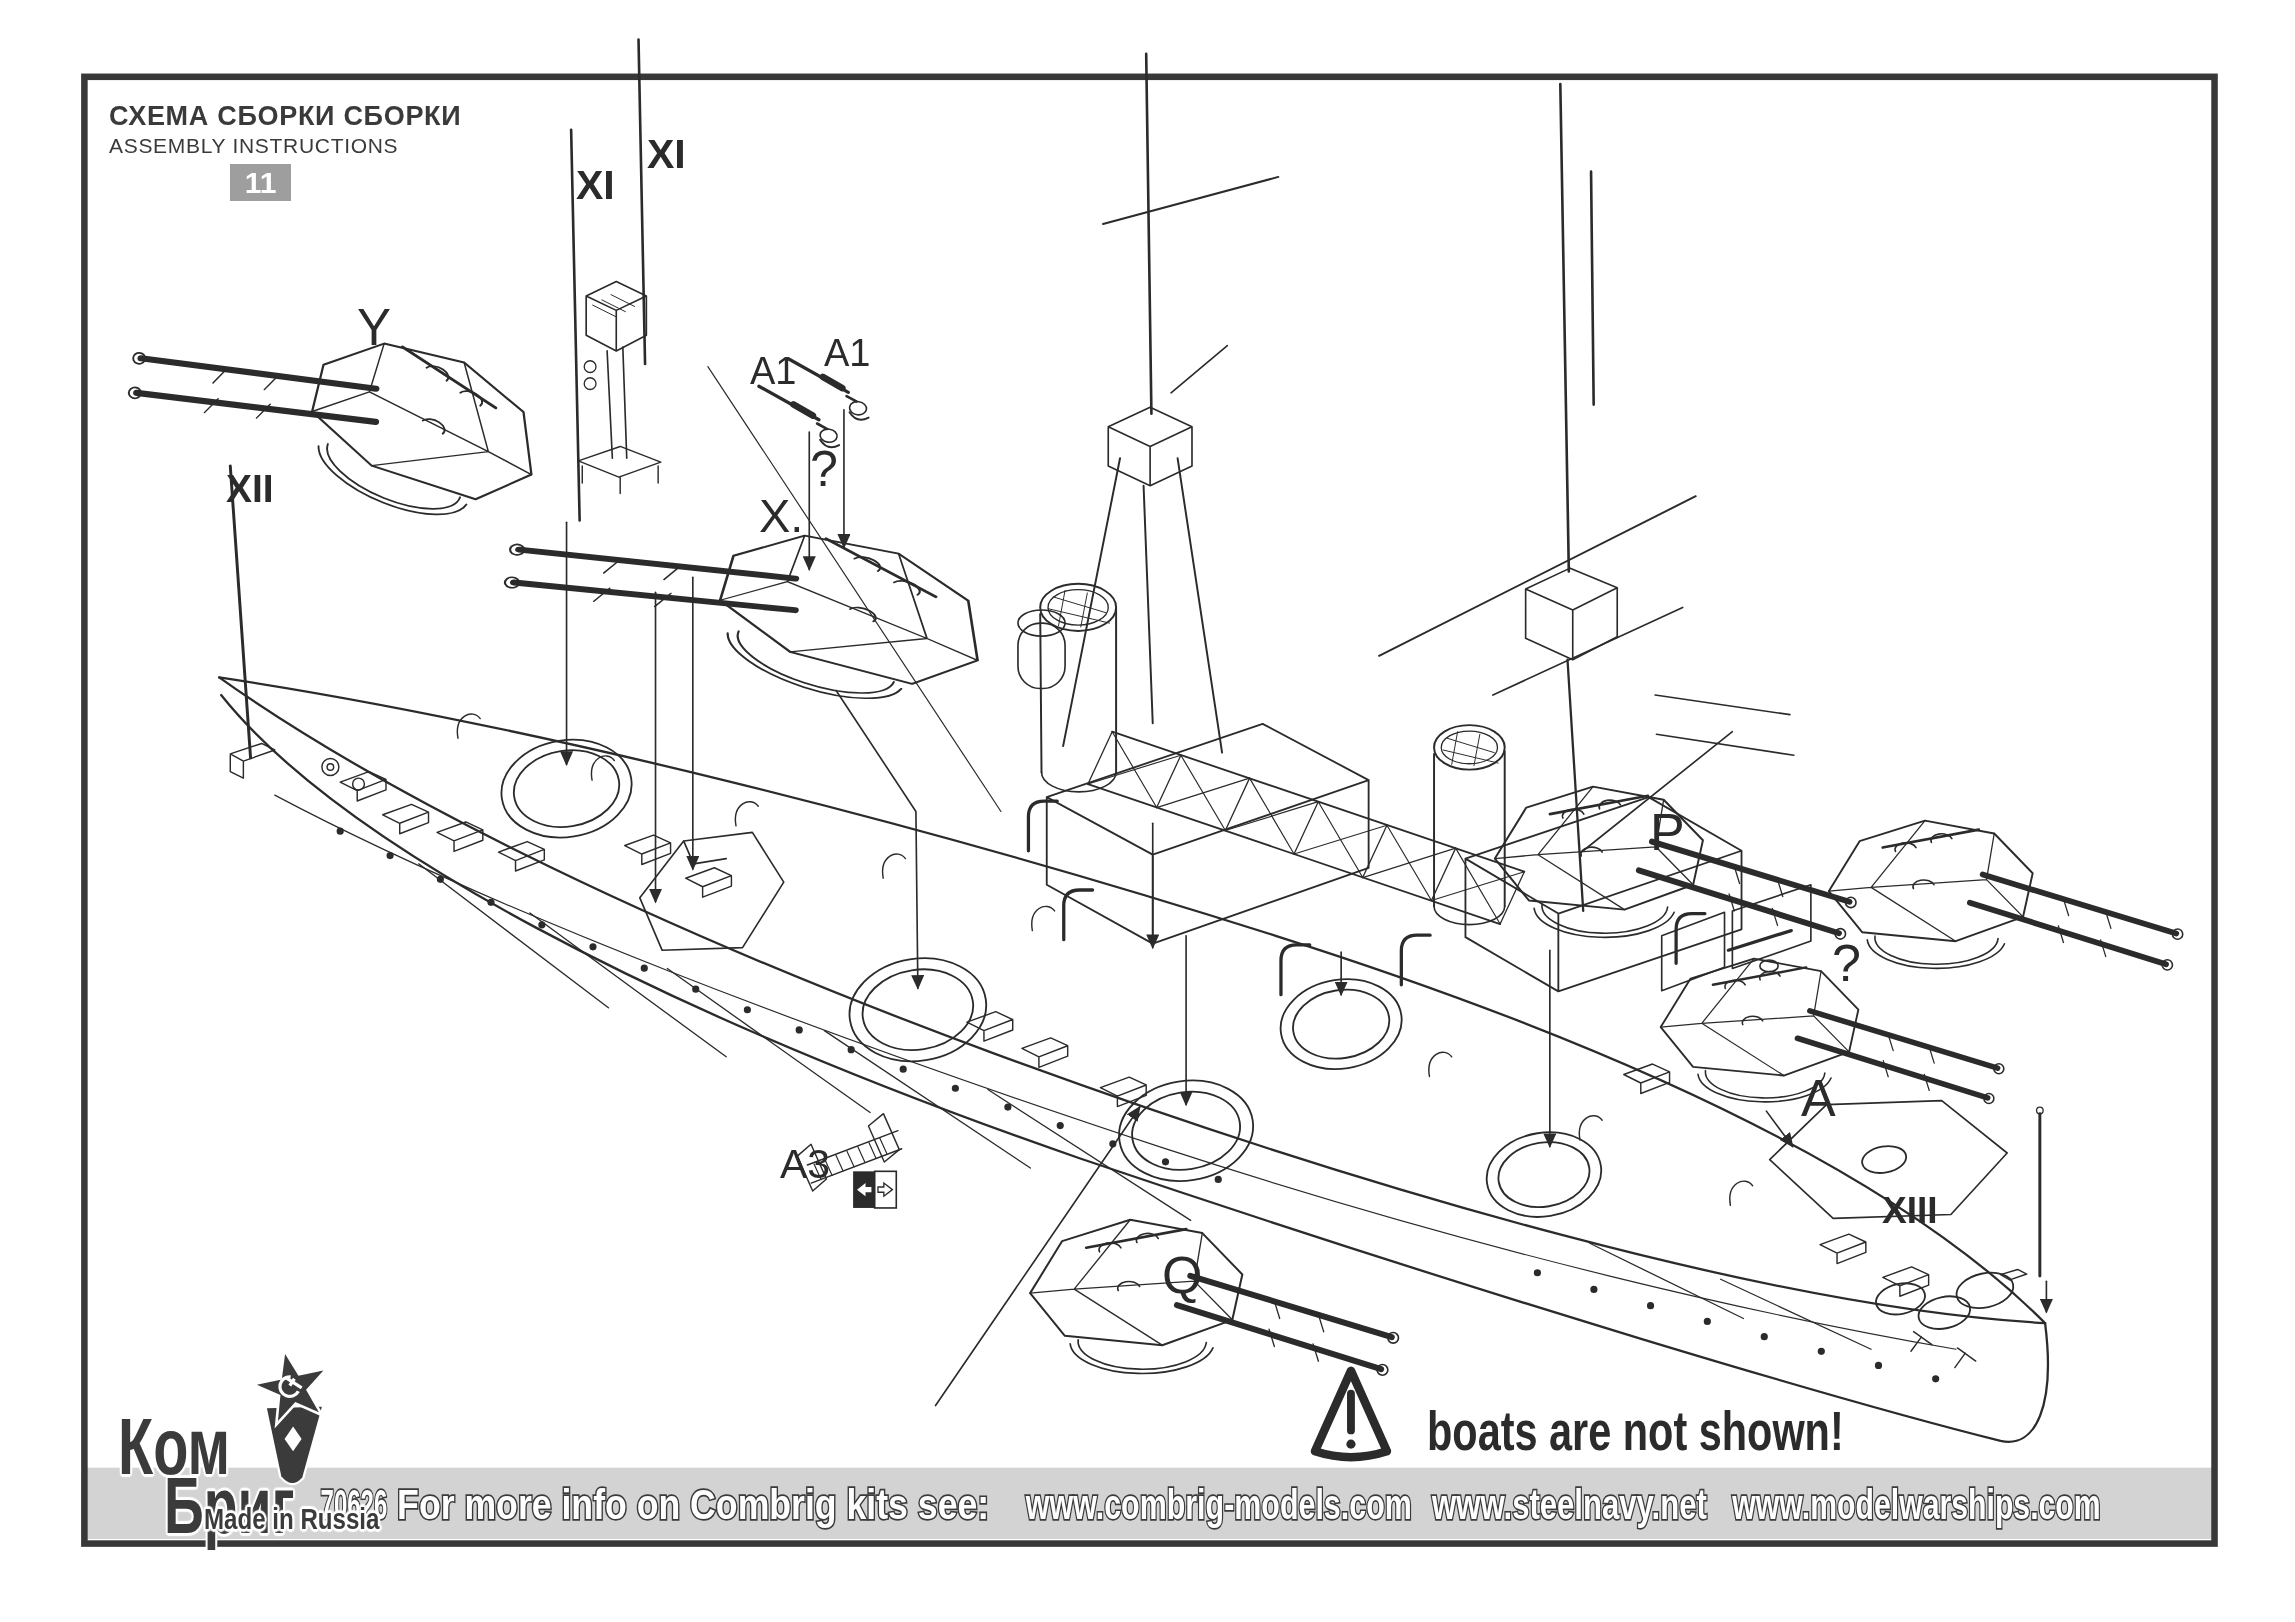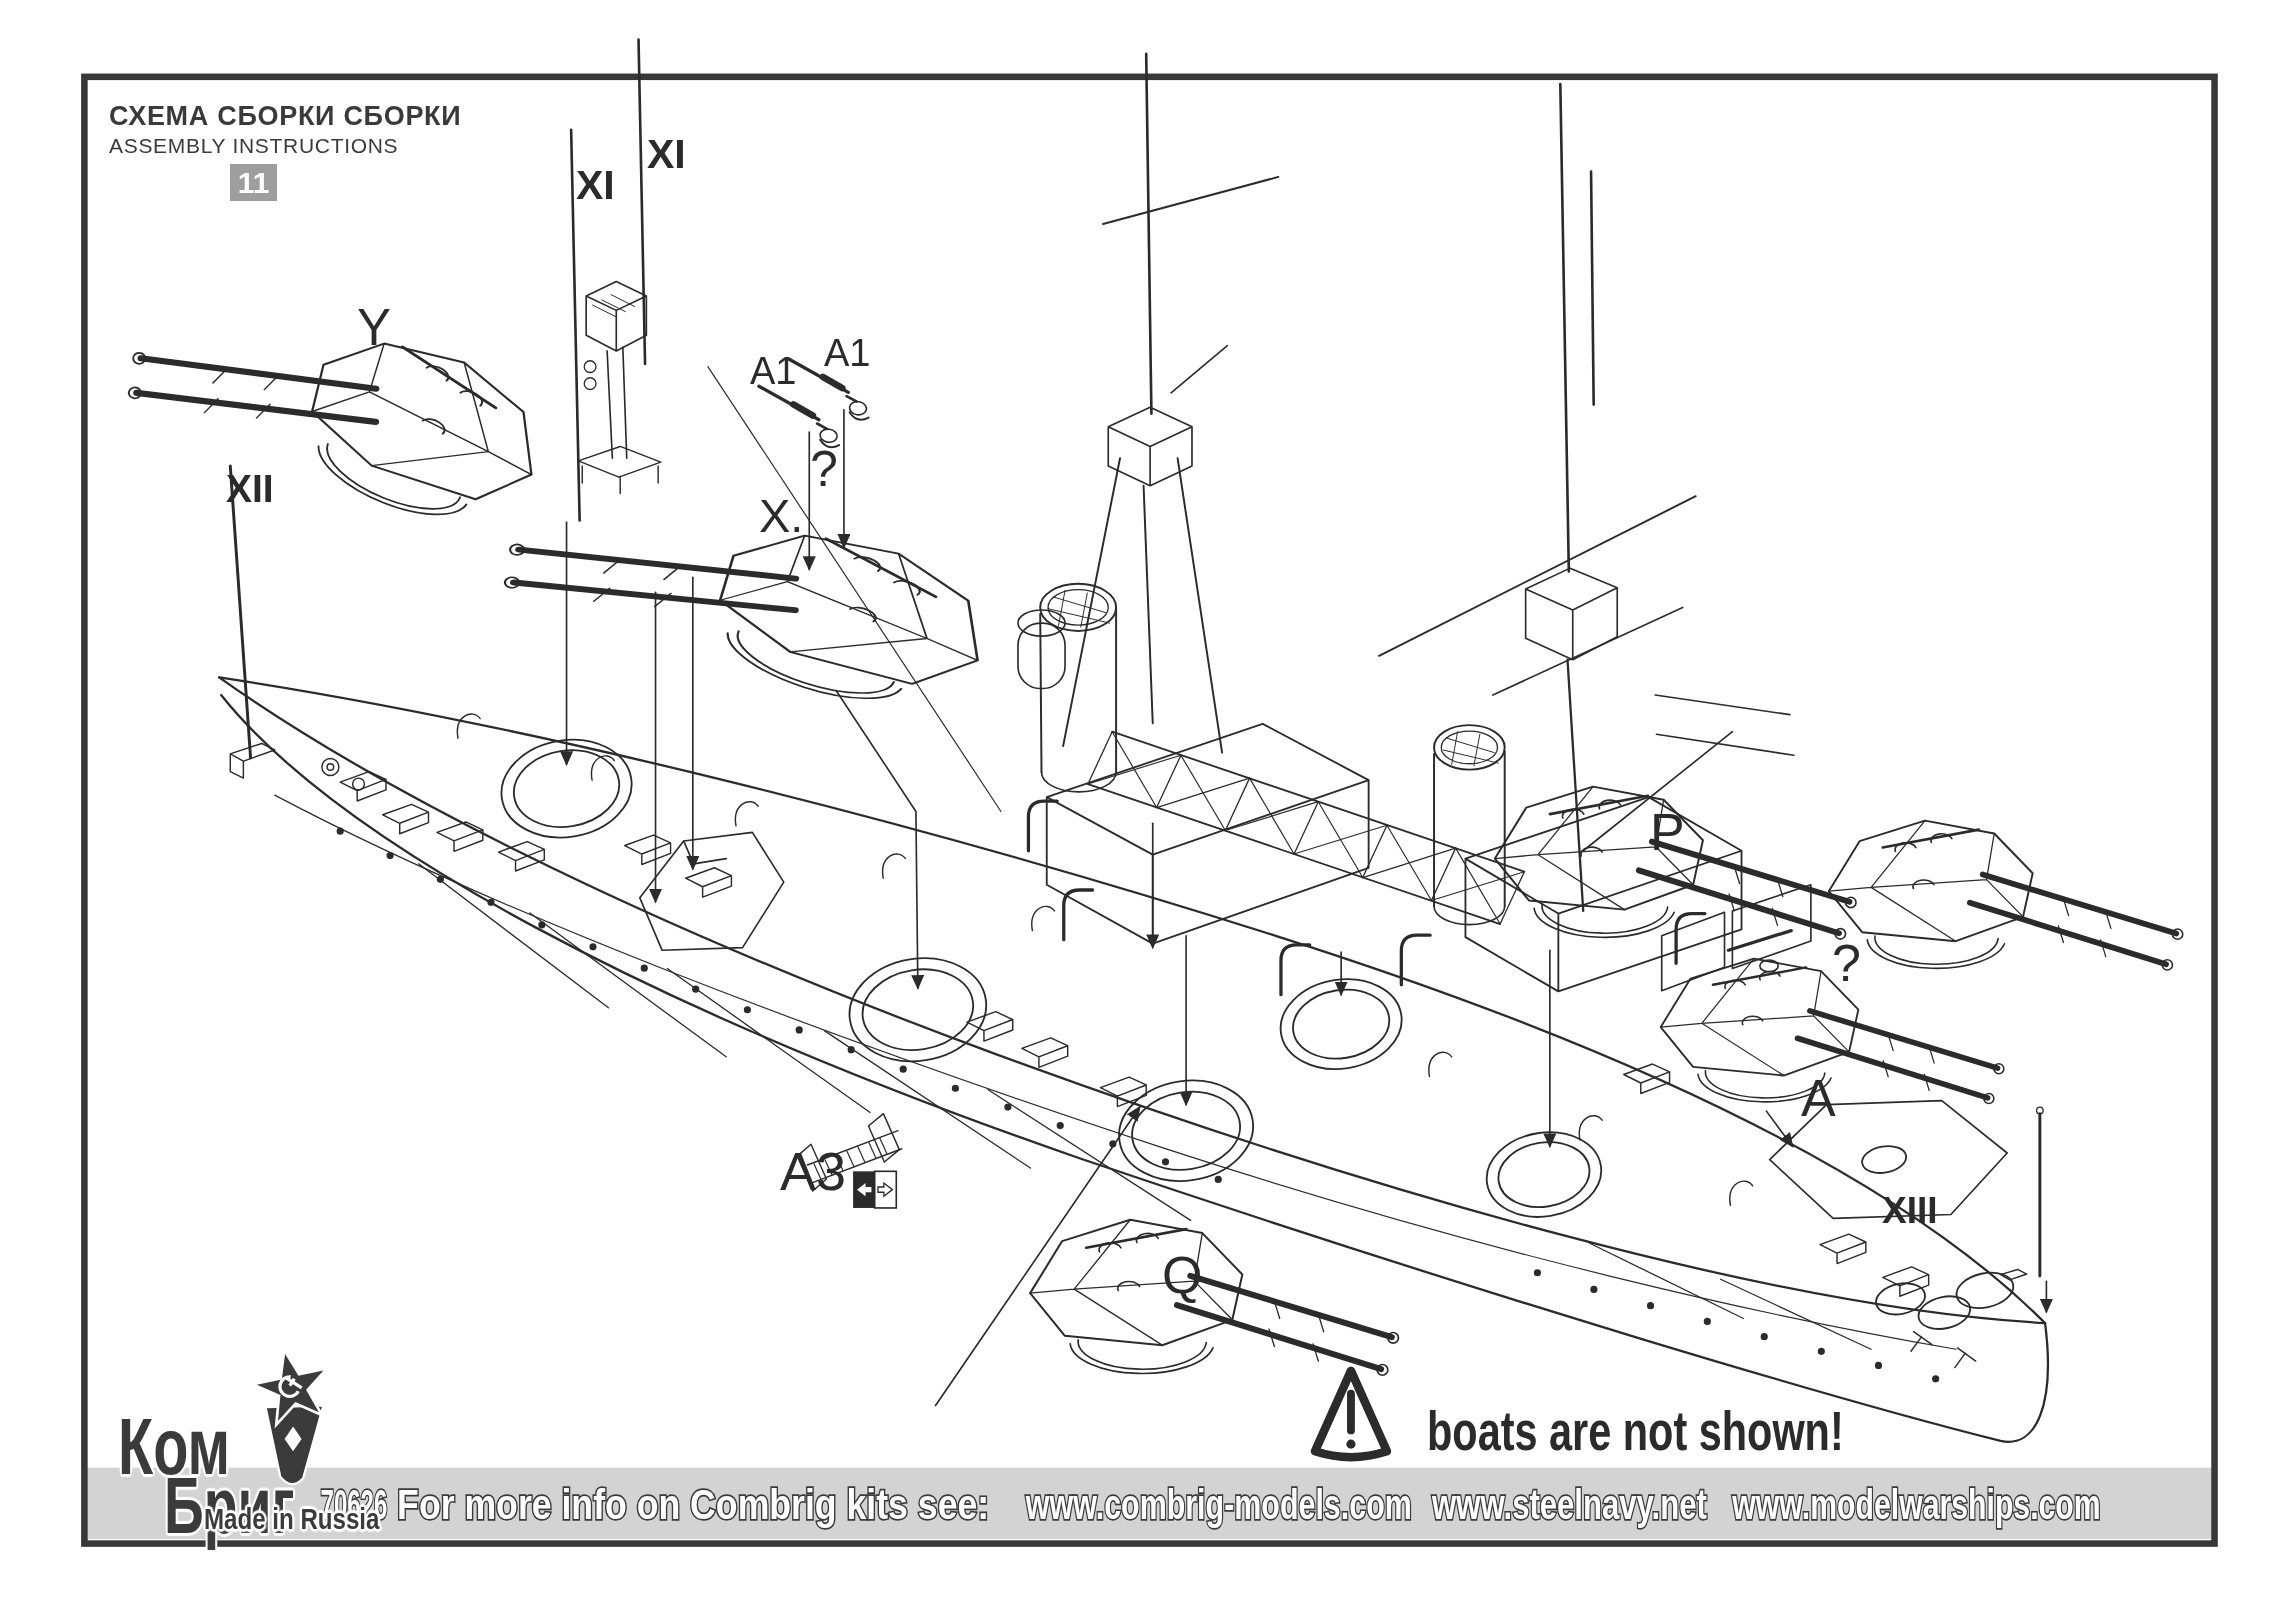--- a/index.html
+++ b/index.html
@@ -2,21 +2,21 @@
 <html style="font-size:10.5px"><head>
 <meta charset="utf-8">
 <style>
   html,body{margin:0;padding:0;background:#fff;}
   .page{position:relative;width:2295px;height:1623px;background:#fff;overflow:hidden;
         font-family:"Liberation Sans", sans-serif;color:#3a3a3a;}
   .art{position:absolute;left:0;top:0;width:2295px;height:1623px;}
   .abs{position:absolute;white-space:nowrap;}
   .hdr-ru{left:109px;top:101px;font-size:27px;font-weight:bold;letter-spacing:0.7px;color:#3a3a3a;}
   .hdr-en{left:109px;top:134px;font-size:21px;font-weight:normal;letter-spacing:0.7px;color:#3a3a3a;}
-  .badge{left:230px;top:164px;width:47px;height:37px;background:#9e9e9e;color:#fff;
+  .badge{left:230px;top:164px;width:61px;height:37px;background:#9e9e9e;color:#fff;
          font-size:30px;font-weight:bold;display:flex;align-items:center;justify-content:center;}
   .plabel{color:#2b2b2b;font-size:47px;line-height:1;}
   .plabel.b{font-weight:bold;}
   .warn-text{left:1427px;top:1398px;font-size:56px;font-weight:bold;color:#2b2b2b;
              transform:scaleX(0.74);transform-origin:left top;letter-spacing:0px;}
   .halo{text-shadow:0 0 3.3px #fff,2px 2px 1.3px #fff,-2px -2px 1.3px #fff,2px -2px 1.3px #fff,
         -2px 2px 1.3px #fff,2.6px 0 1.3px #fff,-2.6px 0 1.3px #fff,0 2.6px 1.3px #fff,0 -2.6px 1.3px #fff;}
   .logo-kom{left:118px;top:1407px;font-size:80px;font-weight:bold;color:#3b3b3b;
             transform:scaleX(0.72);transform-origin:left top;line-height:1;}
   .logo-brig{left:164px;top:1466px;font-size:79px;font-weight:bold;color:#3b3b3b;
@@ -279,21 +279,21 @@
 <div class="abs plabel b" style="left:576px;top:165px;font-size:41px;">XI</div>
 <div class="abs plabel b" style="left:647px;top:134px;font-size:41px;">XI</div>
 <div class="abs plabel b" style="left:226px;top:469px;font-size:39px;">XII</div>
 <div class="abs plabel" style="left:750px;top:352px;font-size:38px;">A1</div>
 <div class="abs plabel" style="left:824px;top:334px;font-size:38px;">A1</div>
 <div class="abs plabel" style="left:810px;top:444px;font-size:50px;">?</div>
 <div class="abs plabel" style="left:759px;top:492px;font-size:47px;">X.</div>
 <div class="abs plabel" style="left:1650px;top:806px;font-size:52px;">P</div>
 <div class="abs plabel" style="left:1832px;top:937px;font-size:52px;">?</div>
 <div class="abs plabel" style="left:1801px;top:1072px;font-size:52px;">A</div>
-<div class="abs plabel" style="left:780px;top:1144px;font-size:54px;">A3</div>
+<div class="abs plabel" style="left:780px;top:1144px;font-size:41px;">A3</div>
 <div class="abs plabel" style="left:1162px;top:1249px;font-size:52px;">Q</div>
 <div class="abs plabel b" style="left:1882px;top:1192px;font-size:37px;">XIII</div>
 
 <div class="abs warn-text">boats are not shown!</div>
 
 <div class="abs logo-kom halo">Ком</div>
 <div class="abs logo-brig halo">Бриг</div>
 <div class="abs logo-made halo">Made in Russia</div>
 
 </div>

